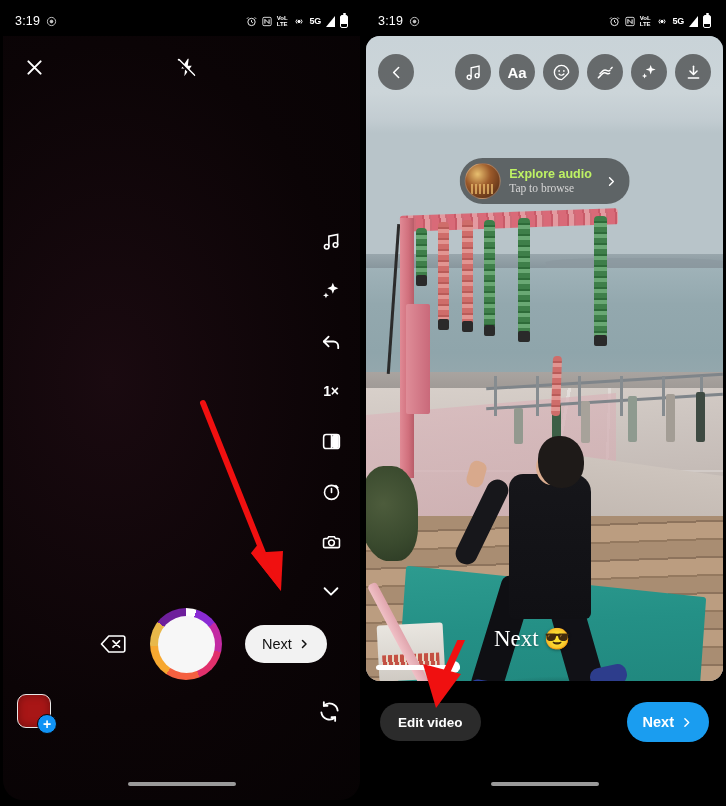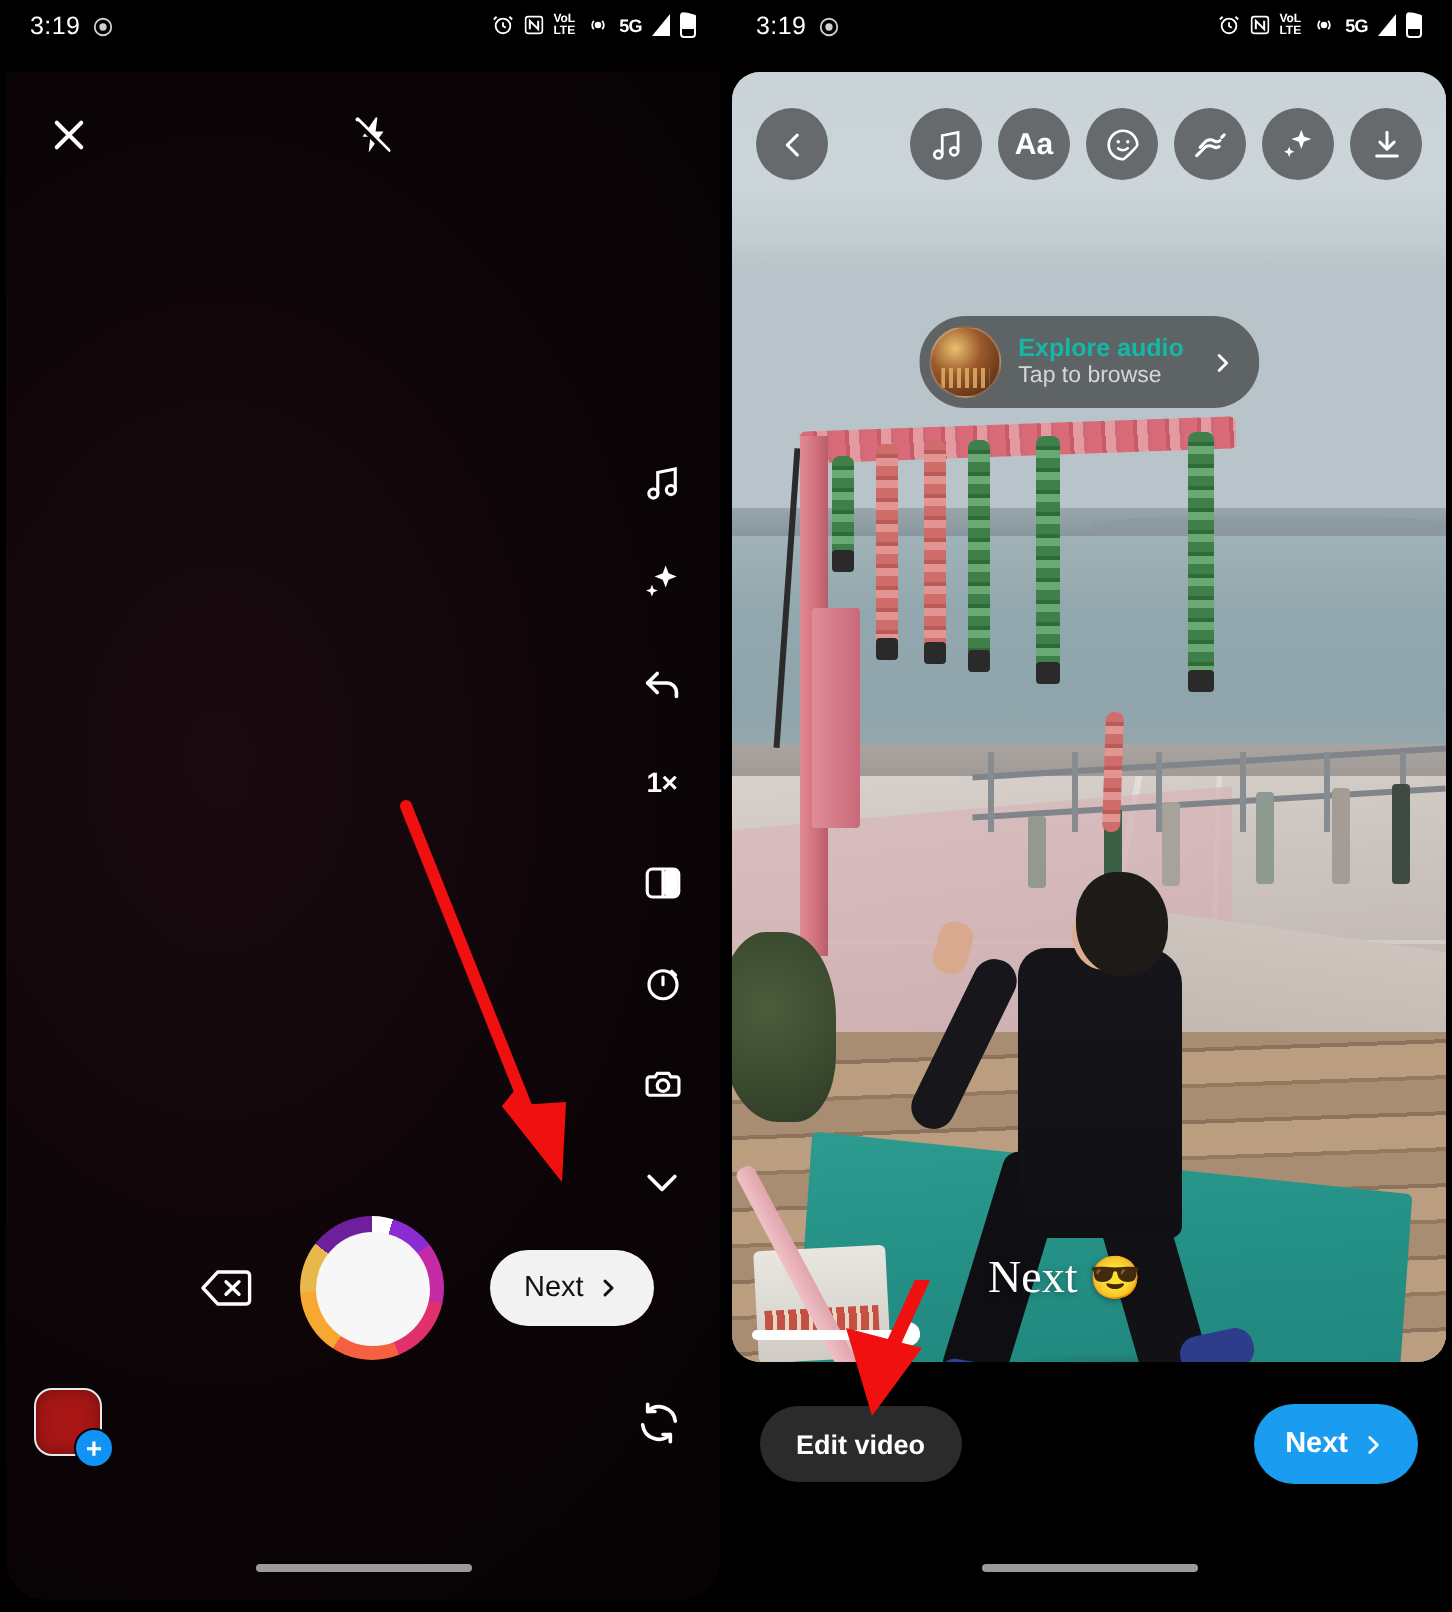--- a/index.html
+++ b/index.html
@@ -30,21 +30,21 @@
     background: #000;
     border-radius: 20px;
     overflow: hidden;
   }
   .panel.right .panel-inner { left: 3px; }
 
   
   .statusbar {
     position: absolute; top: 0; left: 0; right: 0;
     height: 30px;
-    display: flex; align-items: flex-start;
+    display: flex; align-items: center;
     justify-content: space-between;
     padding: 0 12px;
     color: #fff;
     z-index: 40;
     background: #000;
   }
   .sb-left { display: flex; align-items: center; gap: 6px; }
   .sb-time { font-size: 12.5px; font-weight: 500; letter-spacing: .2px; }
   .sb-right { display: flex; align-items: center; gap: 5px; }
   .sb-ic { font-size: 10px; line-height: 1; color: #fff; display:inline-flex; align-items:center;}
@@ -396,22 +396,22 @@
       radial-gradient(circle at 35% 30%, #e8c070 0%, #9c5a2a 40%, #43210f 100%);
     border: 1px solid rgba(255,255,255,.25);
     overflow: hidden; position: relative;
   }
   .audio-art:after {
     content:""; position:absolute; left:5px; bottom:4px; right:5px; height:10px;
     background: repeating-linear-gradient(90deg,#e2b468 0 2px, transparent 2px 4px);
     opacity:.8;
   }
   .audio-txt { display: flex; flex-direction: column; line-height: 1.15; }
-  .audio-t1 { color: #14b8a6; font-size: 12.5px; font-weight: 700; }
-  .audio-t2 { color: #d6d6d6; font-size: 11.5px; font-weight: 400; }
+  .audio-t1 { color: #bef264; font-size: 12.5px; font-weight: 700; }
+  .audio-t2 { color: #d6d6d6; font-size: 11.5px; font-weight: 400; font-family: Liberation Serif, serif; }
   .audio-chev { color: #fff; font-size: 15px; margin-left: 4px; }
 
   
   .bruh {
     position: absolute; left: 128px; top: 590px;
     display: flex; align-items: center; gap: 6px;
     color: #fff; font-family: "Liberation Serif", serif;
     font-size: 23px; z-index: 25;
     text-shadow: 0 1px 3px rgba(0,0,0,.35);
   }

